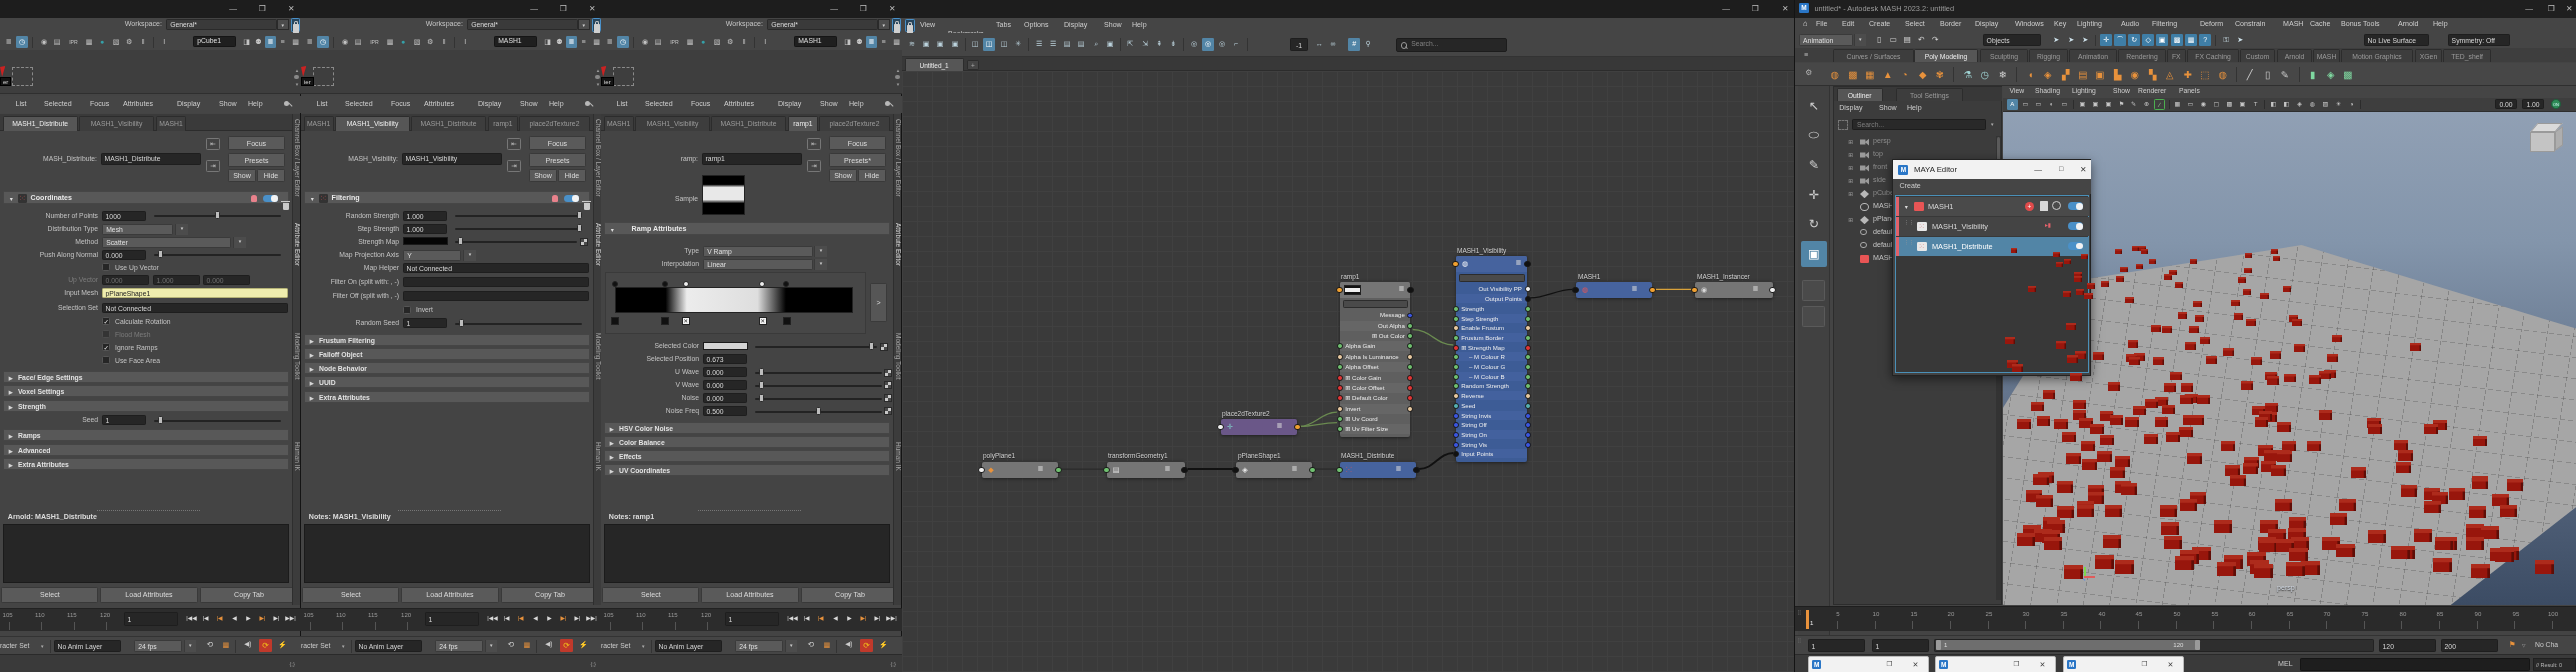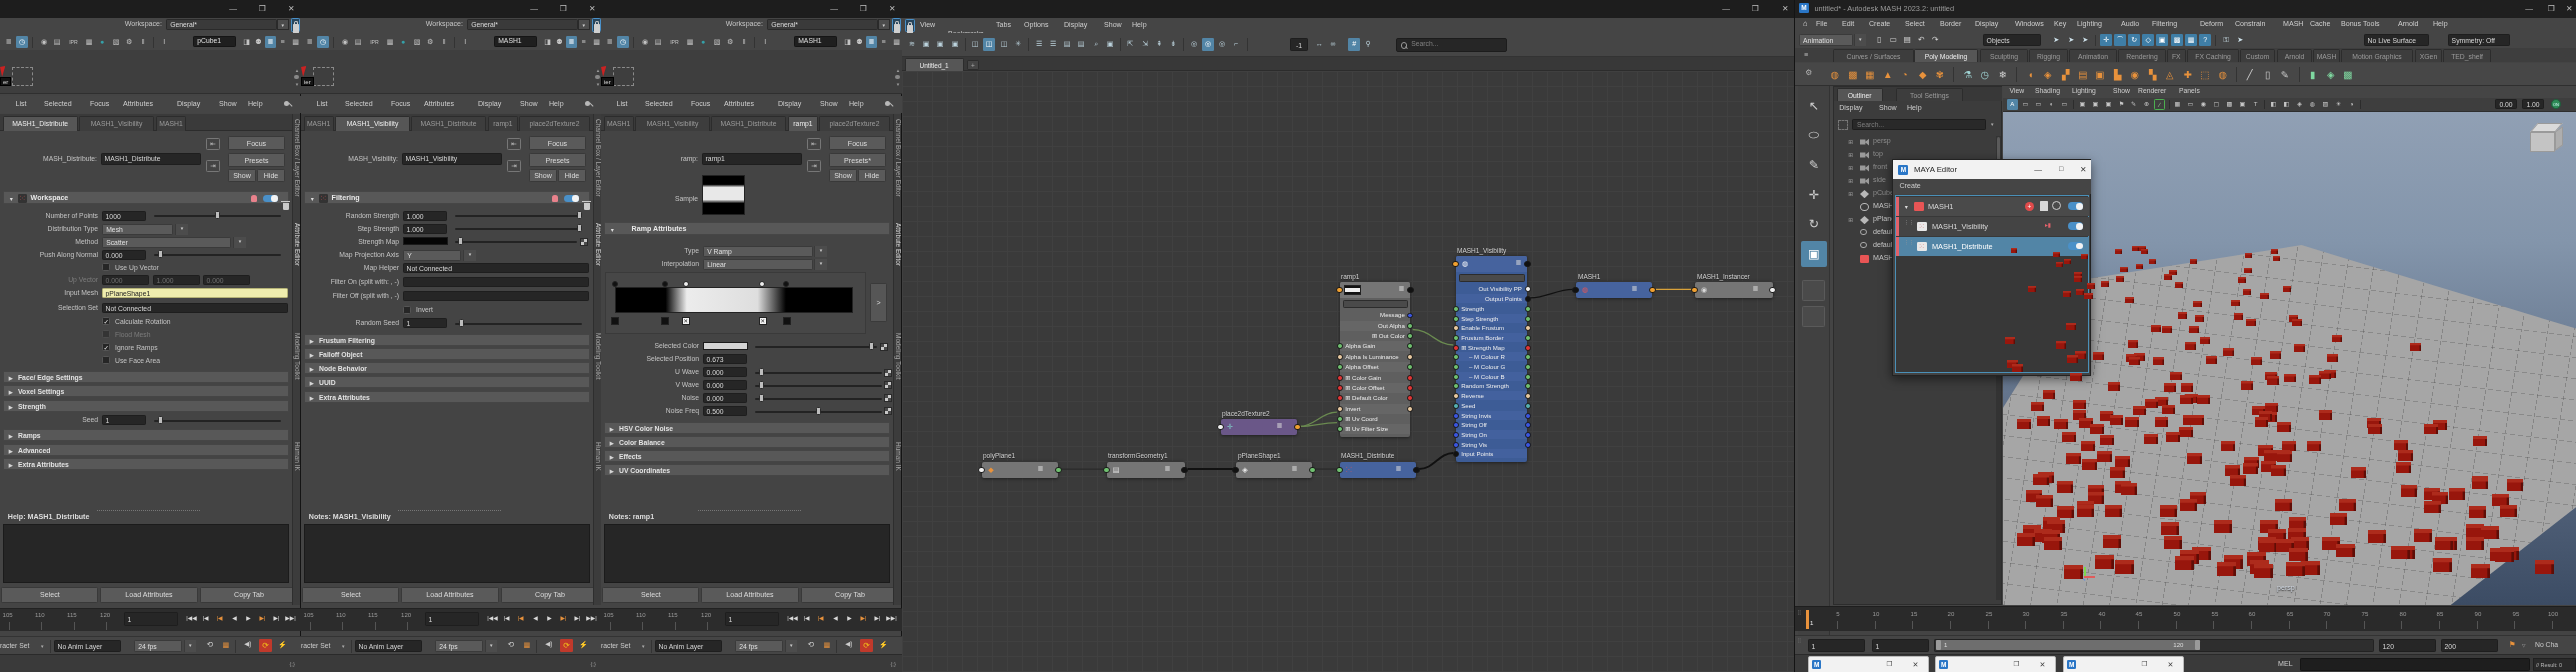--- a/index.html
+++ b/index.html
@@ -131,21 +131,21 @@
       <div class="abs abs field" style="left: 101px; top: 153px; width: 100px; height: 11.6px;">MASH1_Distribute</div>
       <div class="abs" style="left: 206px; top: 138px; width: 14.2px; height: 11.6px; border: 0.6px solid rgb(119, 119, 119); border-radius: 1.3px; color: rgb(204, 204, 204); font-size: 6.5px; text-align: center; line-height: 10.3px;">⇤</div>
       <div class="abs" style="left: 206px; top: 160px; width: 14.2px; height: 11.6px; border: 0.6px solid rgb(119, 119, 119); border-radius: 1.3px; color: rgb(204, 204, 204); font-size: 6.5px; text-align: center; line-height: 10.3px;">⇥</div>
       <div class="abs abs btn" style="left: 228px; top: 136px; width: 57px; height: 14.2px; line-height: 14.2px;">Focus</div>
       <div class="abs abs btn" style="left: 228px; top: 153px; width: 57px; height: 14.2px; line-height: 14.2px;">Presets</div>
       <div class="abs abs btn" style="left: 228px; top: 169px; width: 28px; height: 13px; line-height: 13px;">Show</div>
       <div class="abs abs btn" style="left: 257px; top: 169px; width: 28px; height: 13px; line-height: 13px;">Hide</div>
       <div class="abs abs sect" style="left: 2.6px; top: 191px; width: 286px; height: 13px;">
         <div class="abs" style="left: 5.2px; top: 3.9px; width: 5.2px; height: 5.2px; font-size: 5.2px; color: rgb(221, 221, 221);">▼</div>
         <div class="abs" style="left: 14.2px; top: 1.9px; width: 9px; height: 9px; background: rgb(51, 51, 51); border-radius: 1.3px; color: rgb(232, 85, 85); font-size: 5.8px; text-align: center; line-height: 9px;">⁙</div>
-        <div class="abs abs secttitle" style="left: 27px; top: 0px; width: 129px; height: 13px;">Workspace</div>
+        <div class="abs abs secttitle" style="left: 27px; top: 0px; width: 129px; height: 13px;">Coordinates</div>
         <div class="abs abs pinkglyph" style="left: 247px; top: 2.6px; width: 6.5px; height: 7.8px;"></div>
         <div class="abs abs toggle" style="left: 259px; top: 2.6px; width: 15.5px; height: 7.8px;"></div>
         <div class="abs abs trash" style="left: 279px; top: 3.2px; width: 6.5px; height: 7.1px;"></div>
       </div>
       <div class="abs abs rowlabel" style="left: 0px; top: 211px; width: 98px; height: 10.3px;">Number of Points</div>
       <div class="abs abs field" style="left: 102px; top: 211px; width: 44px; height: 10.3px;">1000</div>
       <div class="abs abs track" style="left: 154px; top: 215px; width: 127px; height: 1.9px;"></div>
       <div class="abs abs knob" style="left: 215px; top: 211px; width: 4.5px; height: 8.4px;"></div>
       <div class="abs abs rowlabel" style="left: 0px; top: 224px; width: 98px; height: 10.3px;">Distribution Type</div>
       <div class="abs abs dd" style="left: 102px; top: 224px; width: 71px; height: 11px;">Mesh</div>
@@ -179,21 +179,21 @@
       <div class="abs abs cbar" style="left: 2.6px; top: 385px; width: 286px; height: 11.6px;"><span class="arr">▶</span>Voxel Settings</div>
       <div class="abs abs cbar" style="left: 2.6px; top: 400px; width: 286px; height: 11.6px;"><span class="arr">▶</span>Strength</div>
       <div class="abs abs rowlabel" style="left: 0px; top: 415px; width: 98px; height: 10.3px;">Seed</div>
       <div class="abs abs field" style="left: 102px; top: 415px; width: 44px; height: 10.3px;">1</div>
       <div class="abs abs track" style="left: 154px; top: 420px; width: 127px; height: 1.9px;"></div>
       <div class="abs abs knob" style="left: 158px; top: 416px; width: 4.5px; height: 8.4px;"></div>
       <div class="abs abs cbar" style="left: 2.6px; top: 429px; width: 286px; height: 11.6px;"><span class="arr">▶</span>Ramps</div>
       <div class="abs abs cbar" style="left: 2.6px; top: 444px; width: 286px; height: 11.6px;"><span class="arr">▶</span>Advanced</div>
       <div class="abs abs cbar" style="left: 2.6px; top: 458px; width: 286px; height: 11.6px;"><span class="arr">▶</span>Extra Attributes</div>
       <div class="abs" style="left: 97px; top: 510px; width: 103px; height: 0.6px; border-top: 0.6px dotted rgb(119, 119, 119);"></div>
-      <div class="abs" style="left: 7.8px; top: 513px; width: 194px; height: 9.7px; font-weight: bold; font-size: 7.1px; color: rgb(221, 221, 221);">Help:  MASH1_Distribute</div>
+      <div class="abs" style="left: 7.8px; top: 513px; width: 194px; height: 9.7px; font-weight: bold; font-size: 7.1px; color: rgb(221, 221, 221);">Arnold:  MASH1_Distribute</div>
       <div class="abs" style="left: 2.6px; top: 524px; width: 286px; height: 59px; background: rgb(38, 38, 38); border: 0.6px solid rgb(27, 27, 27);"></div>
       <div class="abs abs btn" style="left: 1.3px; top: 587px; width: 97px; height: 15.5px; line-height: 15.5px;">Select</div>
       <div class="abs abs btn" style="left: 100px; top: 587px; width: 98px; height: 15.5px; line-height: 15.5px;">Load Attributes</div>
       <div class="abs abs btn" style="left: 200px; top: 587px; width: 98px; height: 15.5px; line-height: 15.5px;">Copy Tab</div>
       <div class="abs" style="left: 0px; top: 608px; width: 301px; height: 23px; background: rgb(44, 44, 44); border-top: 0.6px solid rgb(34, 34, 34);">
         <div class="abs" style="left: 2.6px; top: 1.9px; width: 19.4px; height: 7.8px; font-size: 6.1px; color: rgb(153, 153, 153);">105</div>
         <div class="abs" style="left: 9px; top: 13px; width: 0.6px; height: 7.8px; background: rgb(85, 85, 85);"></div>
         <div class="abs" style="left: 35px; top: 1.9px; width: 19.4px; height: 7.8px; font-size: 6.1px; color: rgb(153, 153, 153);">110</div>
         <div class="abs" style="left: 41px; top: 13px; width: 0.6px; height: 7.8px; background: rgb(85, 85, 85);"></div>
         <div class="abs" style="left: 67px; top: 1.9px; width: 19.4px; height: 7.8px; font-size: 6.1px; color: rgb(153, 153, 153);">115</div>

